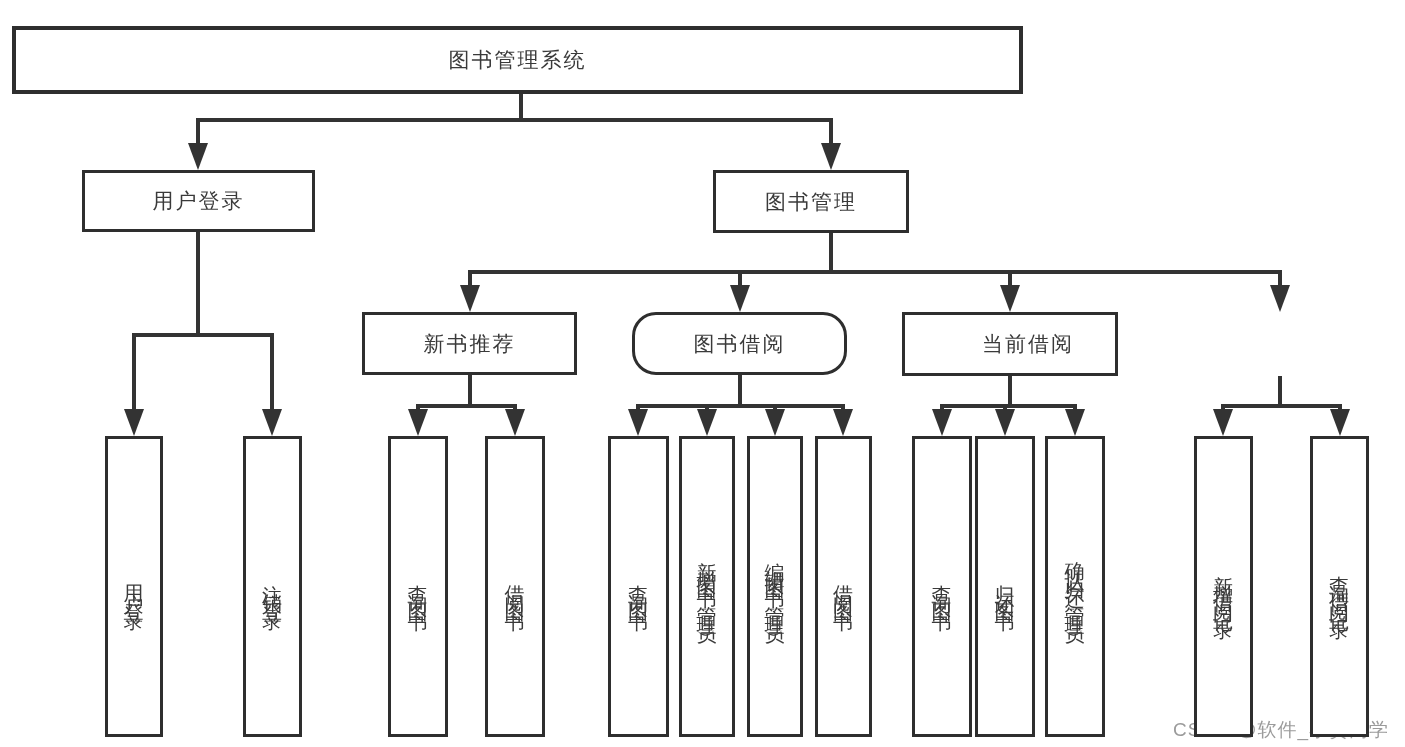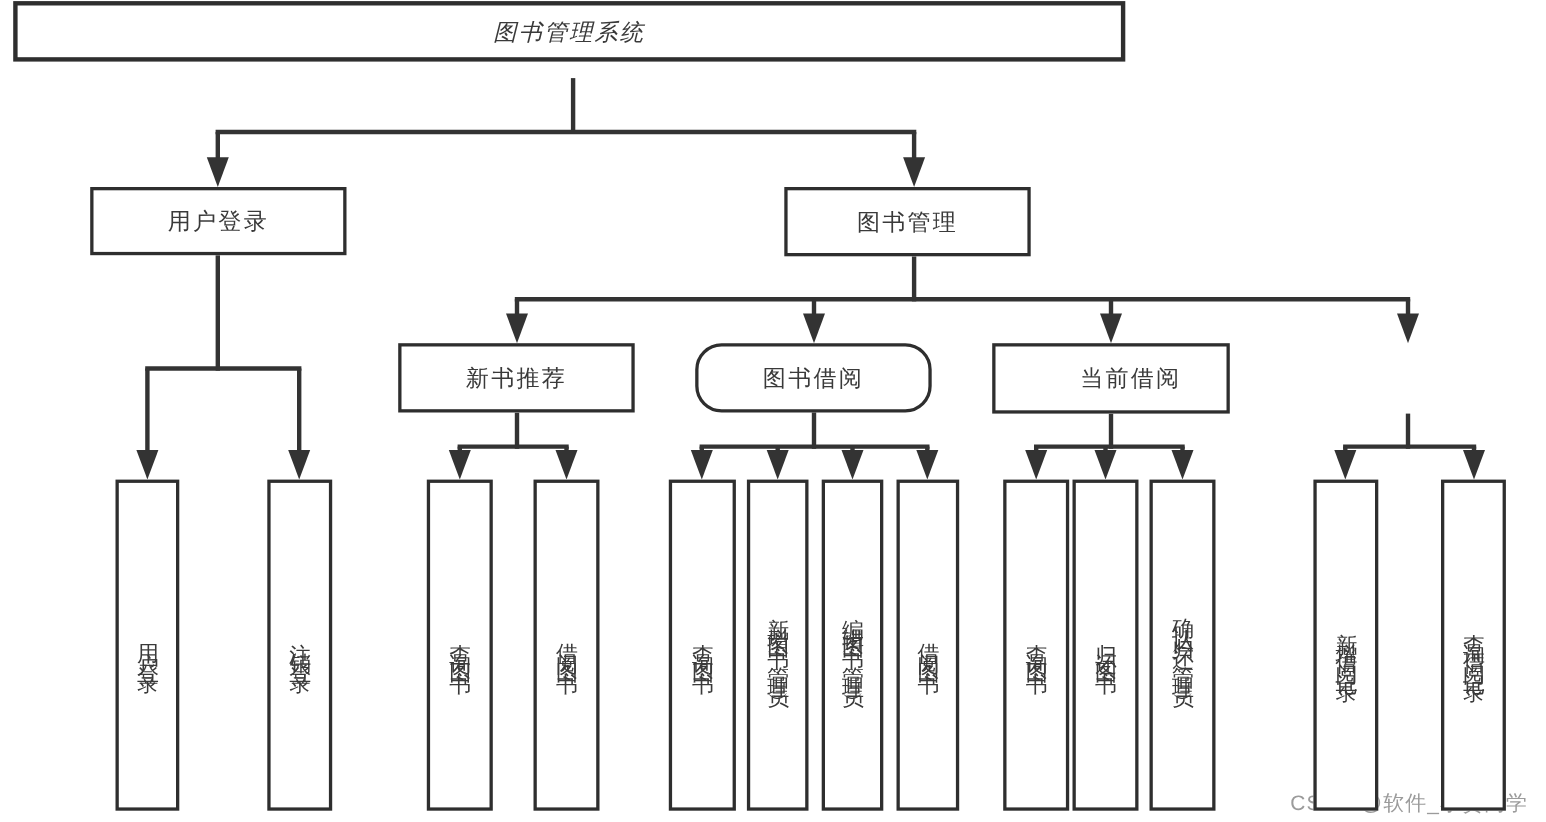--- a/index.html
+++ b/index.html
@@ -101,27 +101,27 @@
       <line x1="1075" y1="406" x2="1075" y2="414" stroke="#333333" stroke-width="4"></line>
       <polygon points="1065,409 1085,409 1075,436" fill="#333333"></polygon>
       <line x1="1280" y1="376" x2="1280" y2="408" stroke="#333333" stroke-width="4"></line>
       <line x1="1221" y1="406" x2="1342" y2="406" stroke="#333333" stroke-width="4"></line>
       <line x1="1223" y1="406" x2="1223" y2="414" stroke="#333333" stroke-width="4"></line>
       <polygon points="1213,409 1233,409 1223,436" fill="#333333"></polygon>
       <line x1="1340" y1="406" x2="1340" y2="414" stroke="#333333" stroke-width="4"></line>
       <polygon points="1330,409 1350,409 1340,436" fill="#333333"></polygon>
     </svg>
   <div id="watermark">CSDN @软件_小贺同学</div>
-<div class="node root" style="left: 12px; top: 1px; width: 1011px; height: 55px; font-style: italic;">
+<div class="node root" style="left: 12px; top: 26px; width: 1011px; height: 68px;">
       <span class="lbl">图书管理系统</span>
     </div>
     <div class="node" style="left: 82px; top: 170px; width: 233px; height: 62px;">
       <span class="lbl">用户登录</span>
     </div>
-    <div class="node" style="left: 713px; top: 170px; width: 224px; height: 63px;">
+    <div class="node" style="left: 713px; top: 170px; width: 196px; height: 63px;">
       <span class="lbl">图书管理</span>
     </div>
     <div class="node" style="left: 362px; top: 312px; width: 215px; height: 63px; align-items: center;">
       <span class="lbl">新书推荐</span>
     </div>
     <div class="node" style="left: 632px; top: 312px; width: 215px; height: 63px; border-radius: 24px;">
       <span class="lbl">图书借阅</span>
     </div>
     <div class="node" style="left: 902px; top: 312px; width: 216px; height: 64px; padding-left: 36px;">
       <span class="lbl">当前借阅</span>

